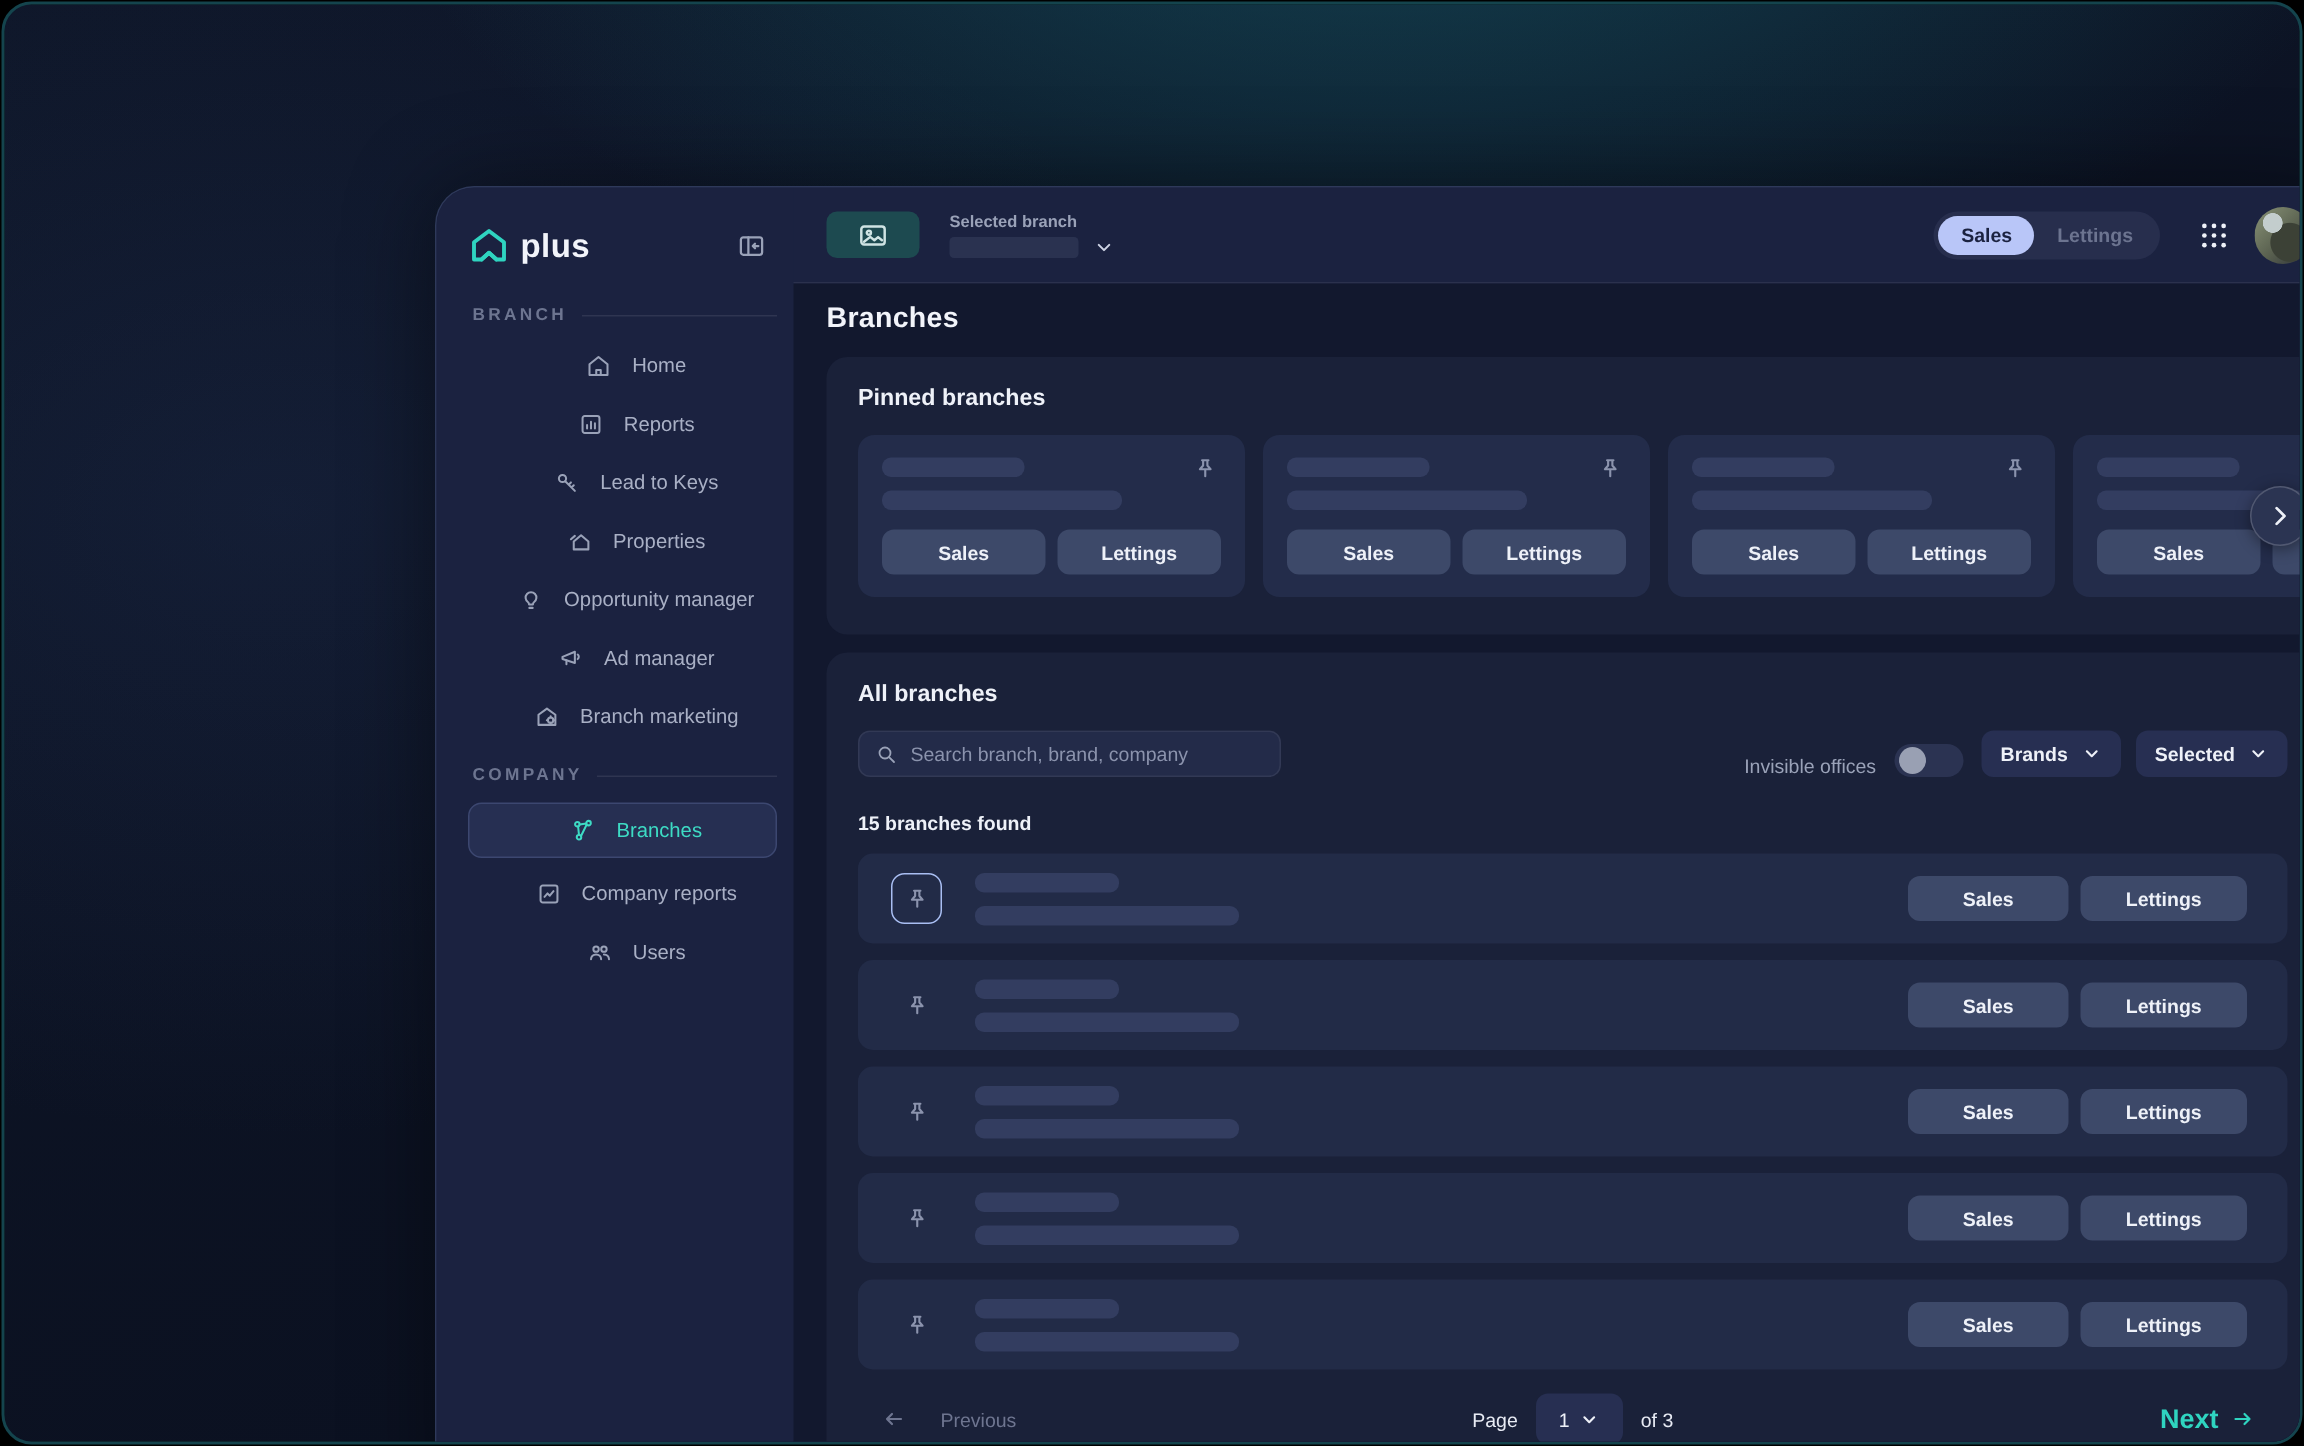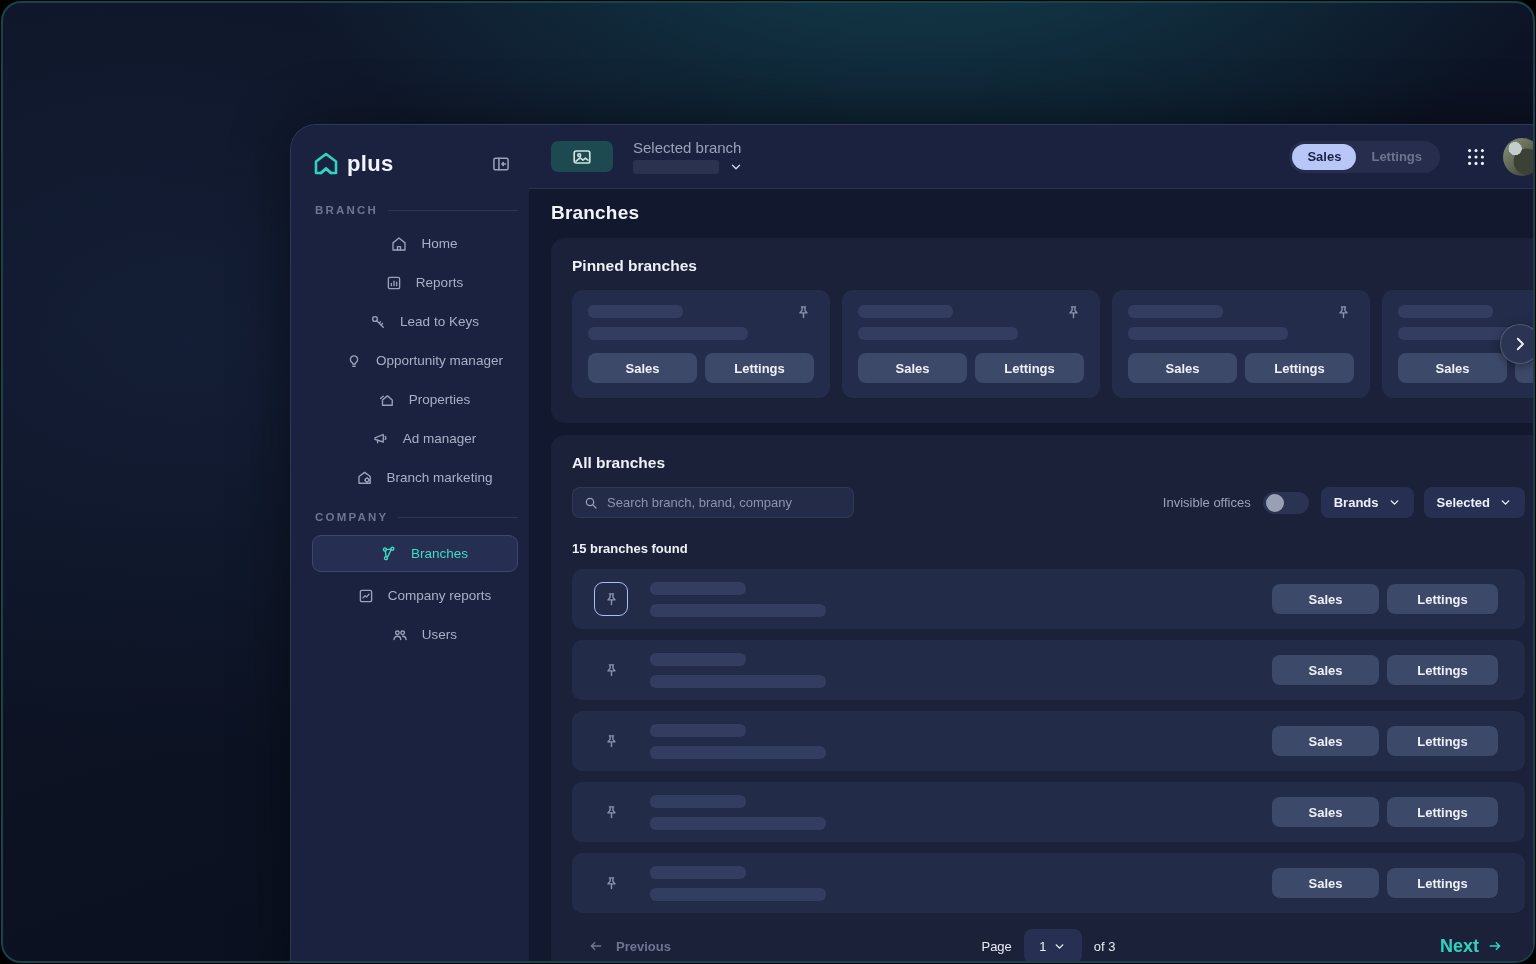--- a/index.html
+++ b/index.html
@@ -39,21 +39,21 @@
   svg.stroke { fill:none; stroke:#9aa2b8; stroke-width:1.8; stroke-linecap:round; stroke-linejoin:round; }
   .nav-item.active svg.stroke { stroke:#3ddbc4; }
 
   
   .main { flex:1; min-width:0; display:flex; flex-direction:column; background:#1b2240; }
   .topbar { height:64px; flex:none; display:flex; align-items:center;
             padding:0 28px 0 22px; border-bottom:1px solid rgba(255,255,255,0.07); }
   .thumb-btn { width:62px; height:31px; border-radius:7px; background:#1d4a50; display:flex;
                align-items:center; justify-content:center; cursor:pointer; }
   .selbranch { margin-left:20px; display:flex; flex-direction:column; gap:4px; }
-  .selbranch-label { color:#9aa2b8; font-size:15px; font-weight:normal; }
+  .selbranch-label { color:#9aa2b8; font-size:11px; font-weight:bold; }
   .selbranch-row { display:flex; align-items:center; gap:10px; }
   .selbranch-value { width:86px; height:14px; border-radius:3px; background:#2a3250; }
 
   .mode-toggle { margin-left:auto; display:flex; align-items:center; background:#272e4d;
                  border-radius:17px; padding:3px; height:32px; }
   .mode-opt { padding:0 15px; height:26px; display:flex; align-items:center; border-radius:13px;
               font-size:13px; font-weight:bold; color:#6c7490; cursor:pointer; }
   .mode-opt.on { background:#b9c6f8; color:#1b2240; }
 
   .grid-btn { margin-left:25px; width:22px; height:22px; cursor:pointer; }
@@ -82,21 +82,21 @@
   .btn { background:#3d4969; color:#eef1f8; font-size:13px; font-weight:bold; border-radius:8px;
          height:30px; display:flex; align-items:center; justify-content:center; cursor:pointer; }
   .card-btns .btn { flex:1; }
 
   .carousel-next { position:absolute; left:949px; top:86px; width:40px; height:40px; border-radius:50%;
     background:#2b3452; border:1px solid rgba(255,255,255,0.18); display:flex; align-items:center;
     justify-content:center; cursor:pointer; box-shadow:0 2px 10px rgba(0,0,0,.4); }
 
   
   .panel.all { margin-top:12px; height:540px; padding:19px 21px; }
-  .filters { display:flex; align-items:center; margin-top:15px; width:953px; }
+  .filters { display:flex; align-items:flex-end; margin-top:15px; width:953px; }
   .searchbox { width:282px; height:31px; background:#232b49; border:1px solid rgba(255,255,255,0.07);
                border-radius:8px; display:flex; align-items:center; padding:0 10px; gap:8px; }
   .searchbox input { background:transparent; border:none; outline:none; color:#cdd3e4;
                      font-size:13px; width:100%; font-family:"Liberation Sans",sans-serif; }
   .searchbox input::placeholder { color:#8b93ad; }
   .inv-label { margin-left:auto; color:#9aa2b8; font-size:13px; }
   .toggle { margin-left:12px; width:46px; height:22px; border-radius:11px; background:#2b3352;
             position:relative; cursor:pointer; }
   .toggle .knob { position:absolute; left:3px; top:2px; width:18px; height:18px; border-radius:50%;
                   background:#99a0b3; }
@@ -114,21 +114,21 @@
              justify-content:center; flex:none; cursor:pointer; }
   .pin-btn.focus { border:1.5px solid #a9bef2; }
   .brow .bars { margin-left:22px; }
   .brow .b1 { width:96px; }
   .brow .b2 { width:176px; margin-top:9px; }
   .brow .btn.sales { margin-left:auto; width:107px; }
   .brow .btn.lettings { margin-left:8px; width:111px; }
 
   
   .pagination { width:953px; display:flex; align-items:center; margin-top:16px; position:relative; height:34px; }
-  .pg-prev { display:flex; align-items:center; gap:12px; color:#6e7590; font-size:13px; cursor:pointer; margin-left:16px;font-weight:bold; }
+  .pg-prev { display:flex; align-items:center; gap:23px; color:#6e7590; font-size:13px; cursor:pointer; margin-left:16px; }
   .pg-center { position:absolute; left:0; right:0; display:flex; align-items:center; gap:12px;
                justify-content:center; pointer-events:none; }
   .pg-center > * { pointer-events:auto; }
   .pg-label, .pg-of { color:#e8ebf4; font-size:13px; }
   .pg-select { width:58px; height:34px; background:#272f52; border-radius:8px; display:flex;
                align-items:center; justify-content:center; gap:7px; color:#eef1f8; font-size:13px;
                cursor:pointer; }
   .pg-next { margin-left:auto; display:flex; align-items:center; gap:8px; color:#2fd4c0;
              font-size:18px; font-weight:bold; cursor:pointer; margin-right:22px; }
 </style>
@@ -184,34 +184,34 @@
           <svg viewBox="0 0 24 24" class="stroke">
               <circle cx="8" cy="8" r="3.2"></circle>
               <path d="M10.4 10.4 L19 19 M16 16 l2-2 M13.5 13.5 l2-2"></path>
             </svg>
         </span>
         <span>Lead to Keys</span>
       </div>
       <div class="nav-item">
         <span class="nicon">
           <svg viewBox="0 0 24 24" class="stroke">
+              <path d="M6 12 l6.5-5.5 L19 12 v7 H6 Z"></path>
+              <path d="M3.5 10 L7 7"></path>
+            </svg>
+        </span>
+        <span>Properties</span>
+      </div>
+      <div class="nav-item">
+        <span class="nicon">
+          <svg viewBox="0 0 24 24" class="stroke">
               <path d="M9.2 13.8 a4.8 4.8 0 1 1 5.6 0 c-.8.6-1.1 1.3-1.1 2.2 h-3.4 c0-.9-.3-1.6-1.1-2.2 Z"></path>
               <path d="M10.5 19 h3"></path>
             </svg>
         </span>
         <span>Opportunity manager</span>
-      </div>
-      <div class="nav-item">
-        <span class="nicon">
-          <svg viewBox="0 0 24 24" class="stroke">
-              <path d="M6 12 l6.5-5.5 L19 12 v7 H6 Z"></path>
-              <path d="M3.5 10 L7 7"></path>
-            </svg>
-        </span>
-        <span>Properties</span>
       </div>
       <div class="nav-item">
         <span class="nicon">
           <svg viewBox="0 0 24 24" class="stroke">
               <path d="M4 10.5 L15 6 v10 L4 12.5 Z"></path>
               <path d="M7.5 13.5 V17"></path>
               <path d="M17.5 8.5 c1.3 1 1.3 3 0 4"></path>
             </svg>
         </span>
         <span>Ad manager</span>

